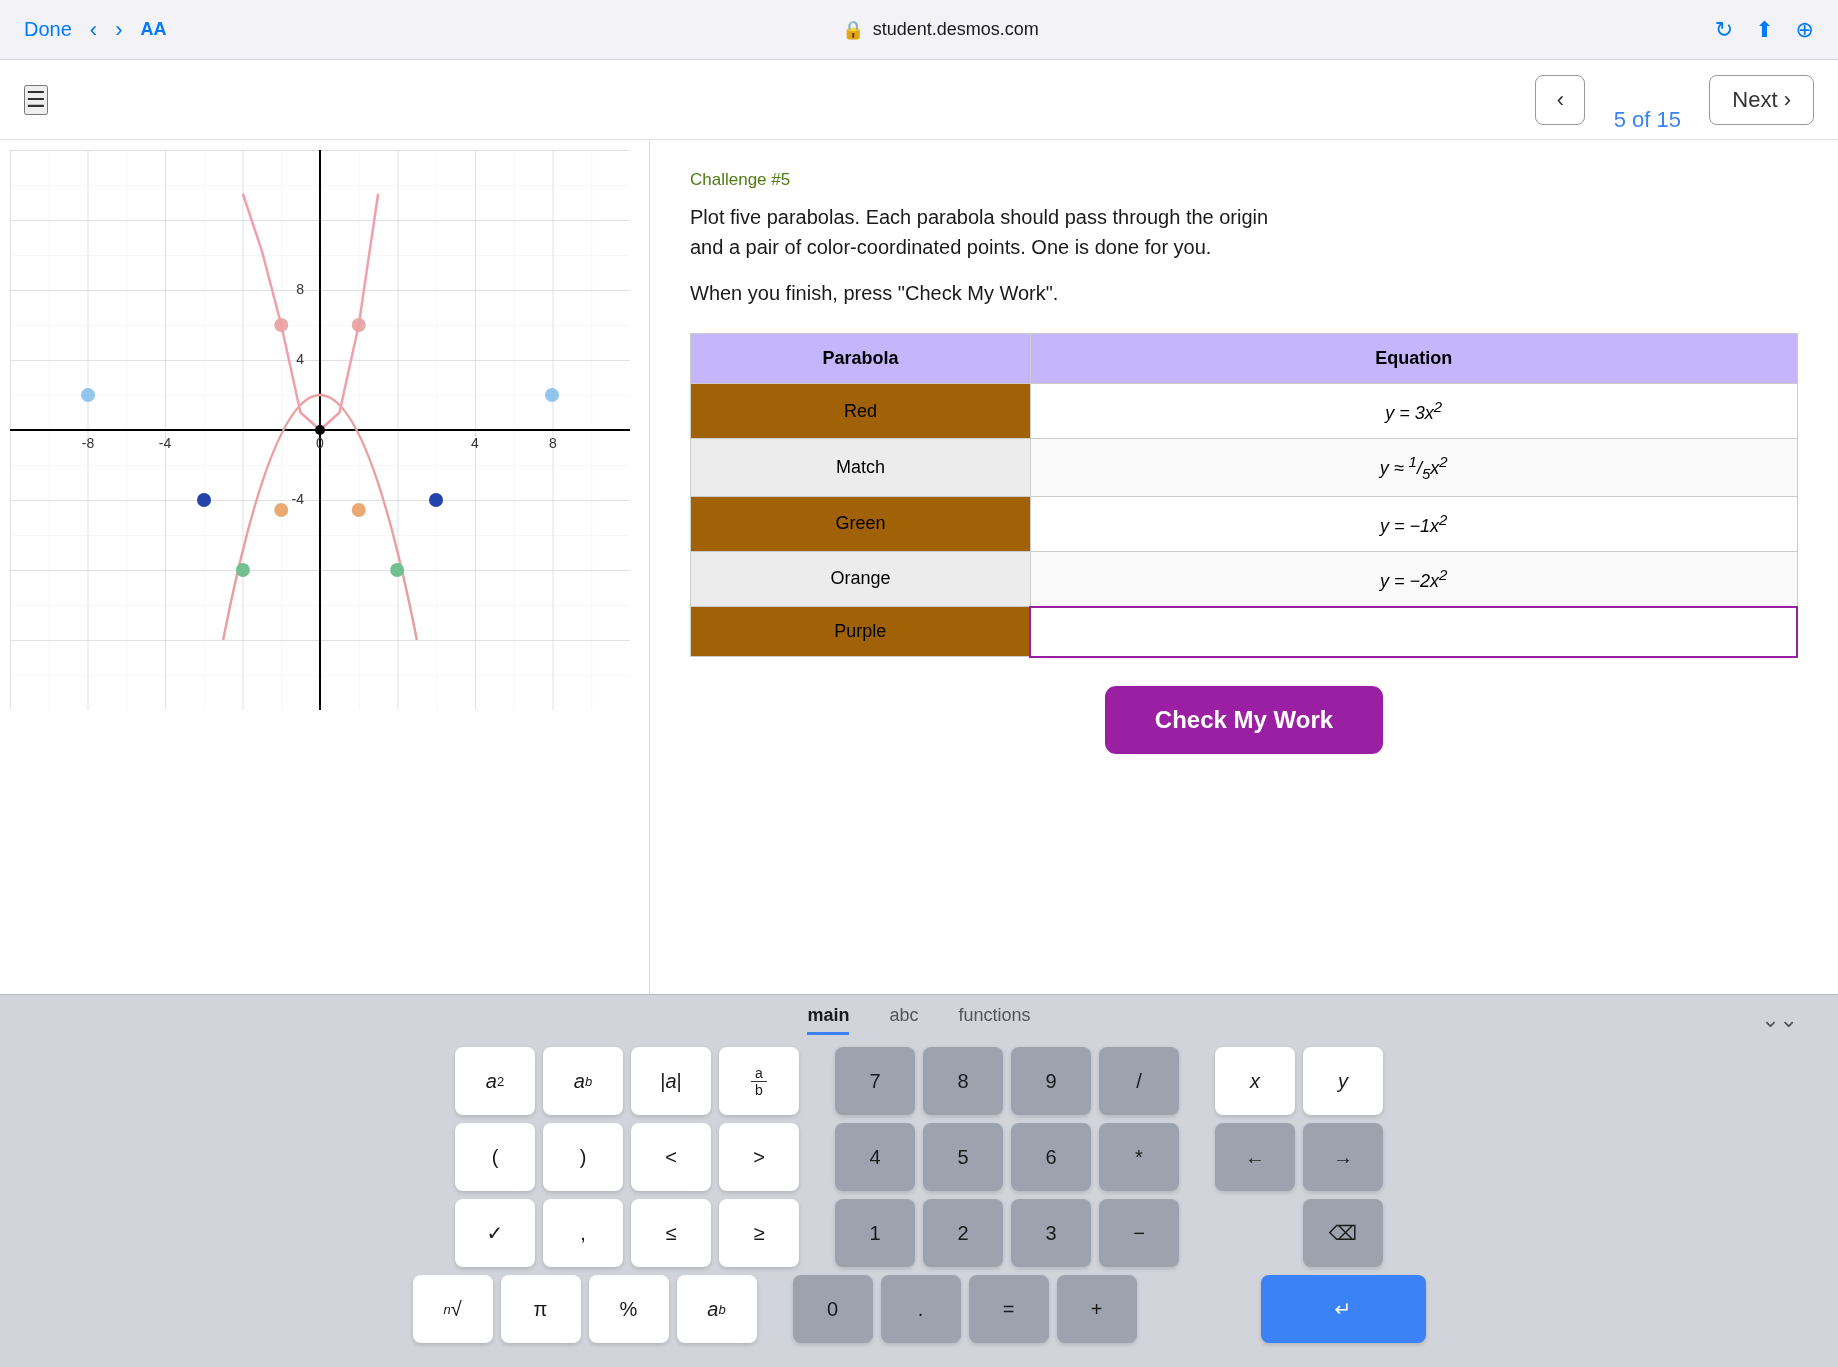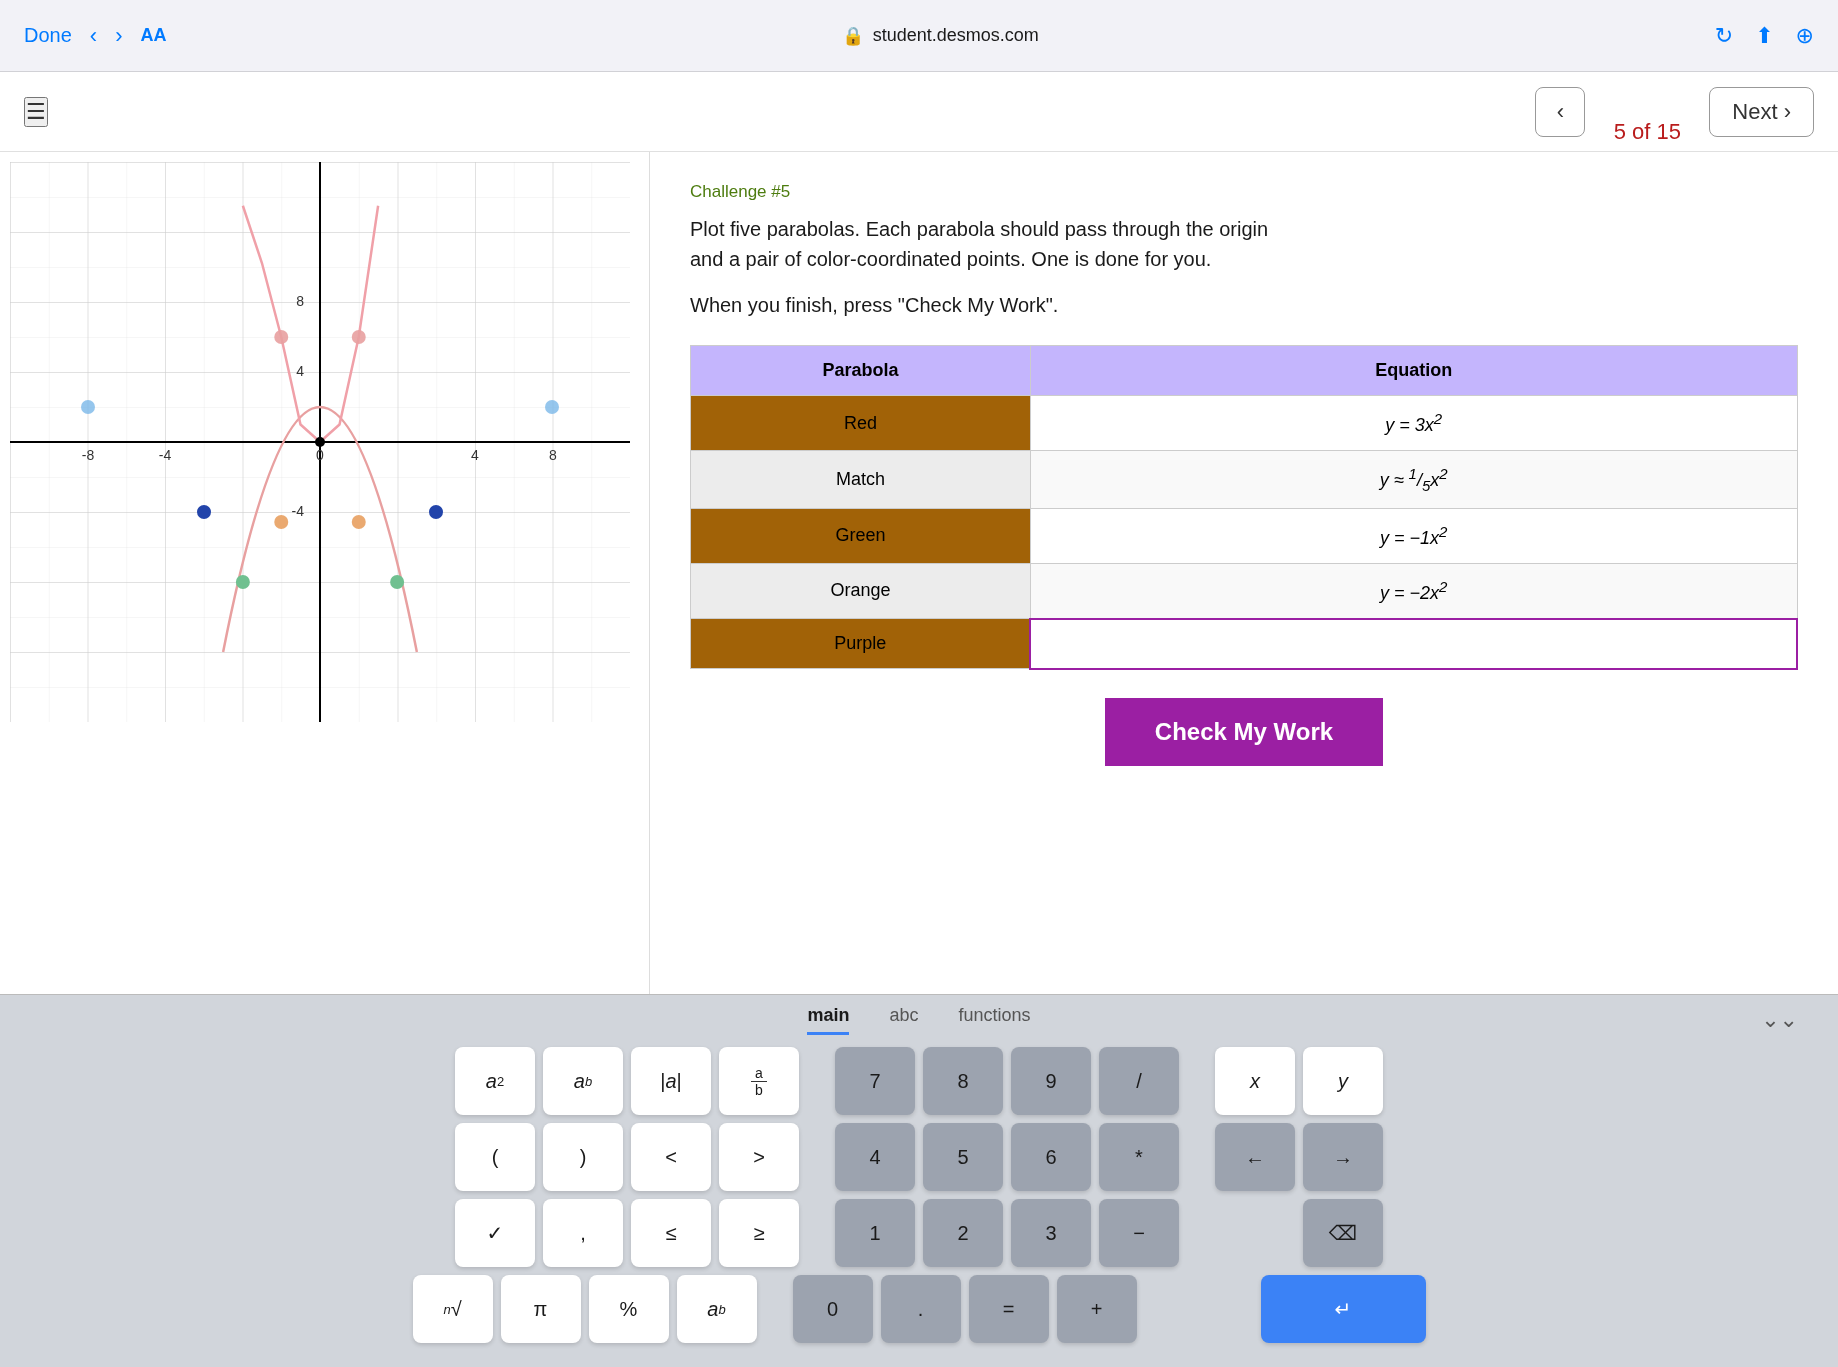--- a/index.html
+++ b/index.html
@@ -1,21 +1,21 @@
 <!DOCTYPE html>
 <html><head>
   <meta charset="utf-8">
   <style>
     * { box-sizing: border-box; margin: 0; padding: 0; }
     body { font-family: -apple-system, BlinkMacSystemFont, 'Helvetica Neue', Arial, sans-serif; background: #f0f0f0; width: 1838px; min-height: 1367px; overflow-x: hidden; }
 
     
     .browser-bar {
       background: #f2f2f7;
-      height: 72px;
+      height: 60px;
       display: flex;
       align-items: center;
       justify-content: space-between;
       padding: 0 24px;
       border-bottom: 1px solid #d1d1d6;
     }
     .browser-bar-left { display: flex; align-items: center; gap: 18px; }
     .browser-bar-center { font-size: 18px; font-weight: 500; color: #1a1a1a; display: flex; align-items: center; gap: 8px; }
     .browser-bar-right { display: flex; align-items: center; gap: 22px; }
     .done-btn { color: #007aff; font-size: 20px; font-weight: 400; cursor: pointer; background: none; border: none; }
@@ -36,21 +36,21 @@
     .app-header-left { display: flex; align-items: center; gap: 16px; }
     .hamburger { font-size: 22px; cursor: pointer; color: #333; }
     .title-block {}
     .app-title { font-size: 26px; font-weight: 600; color: #1a1a1a; }
     .app-subtitle { font-size: 16px; color: #666; margin-top: 2px; }
     .app-header-right { display: flex; align-items: center; gap: 12px; }
     .nav-btn {
       width: 50px; height: 50px; border: 1.5px solid #999; border-radius: 8px;
       background: #fff; font-size: 22px; cursor: pointer; display: flex; align-items: center; justify-content: center; color: #333;
     }
-    .progress-text { font-size: 22px; color: #b91c1c; min-width: 100px; text-align: center; margin-top: 40px; }
+    .progress-text { font-size: 22px; color: #3b82f6; min-width: 100px; text-align: center; margin-top: 40px; }
     .next-btn {
       height: 50px; padding: 0 22px; border: 1.5px solid #999; border-radius: 8px;
       background: #fff; font-size: 22px; cursor: pointer; display: flex; align-items: center; gap: 8px; color: #333;
     }
 
     
     .main-content {
       display: flex;
       height: calc(1367px - 60px - 80px - 280px);
       background: #fff;
@@ -98,21 +98,21 @@
     }
     .purple-input {
       width: 100%; border: none; outline: none; font-size: 18px; text-align: center;
       background: transparent; font-style: italic;
     }
     @keyframes blink { 0%,100%{opacity:1} 50%{opacity:0} }
 
     
     .check-btn {
       display: block; margin: 0 auto;
-      background: #9b1fa3; color: #fff; border: none; border-radius: 0;
+      background: #9b1fa3; color: #fff; border: none; border-radius: 11px;
       padding: 20px 50px; font-size: 24px; font-weight: 600; cursor: pointer;
     }
 
     
     .keyboard-area {
       position: fixed; bottom: 0; left: 0; right: 0;
       background: #d1d5db; border-top: 1px solid #bbb;
       padding: 10px 20px 16px;
     }
     .keyboard-tabs { display: flex; justify-content: center; gap: 40px; margin-bottom: 12px; align-items: center; }

